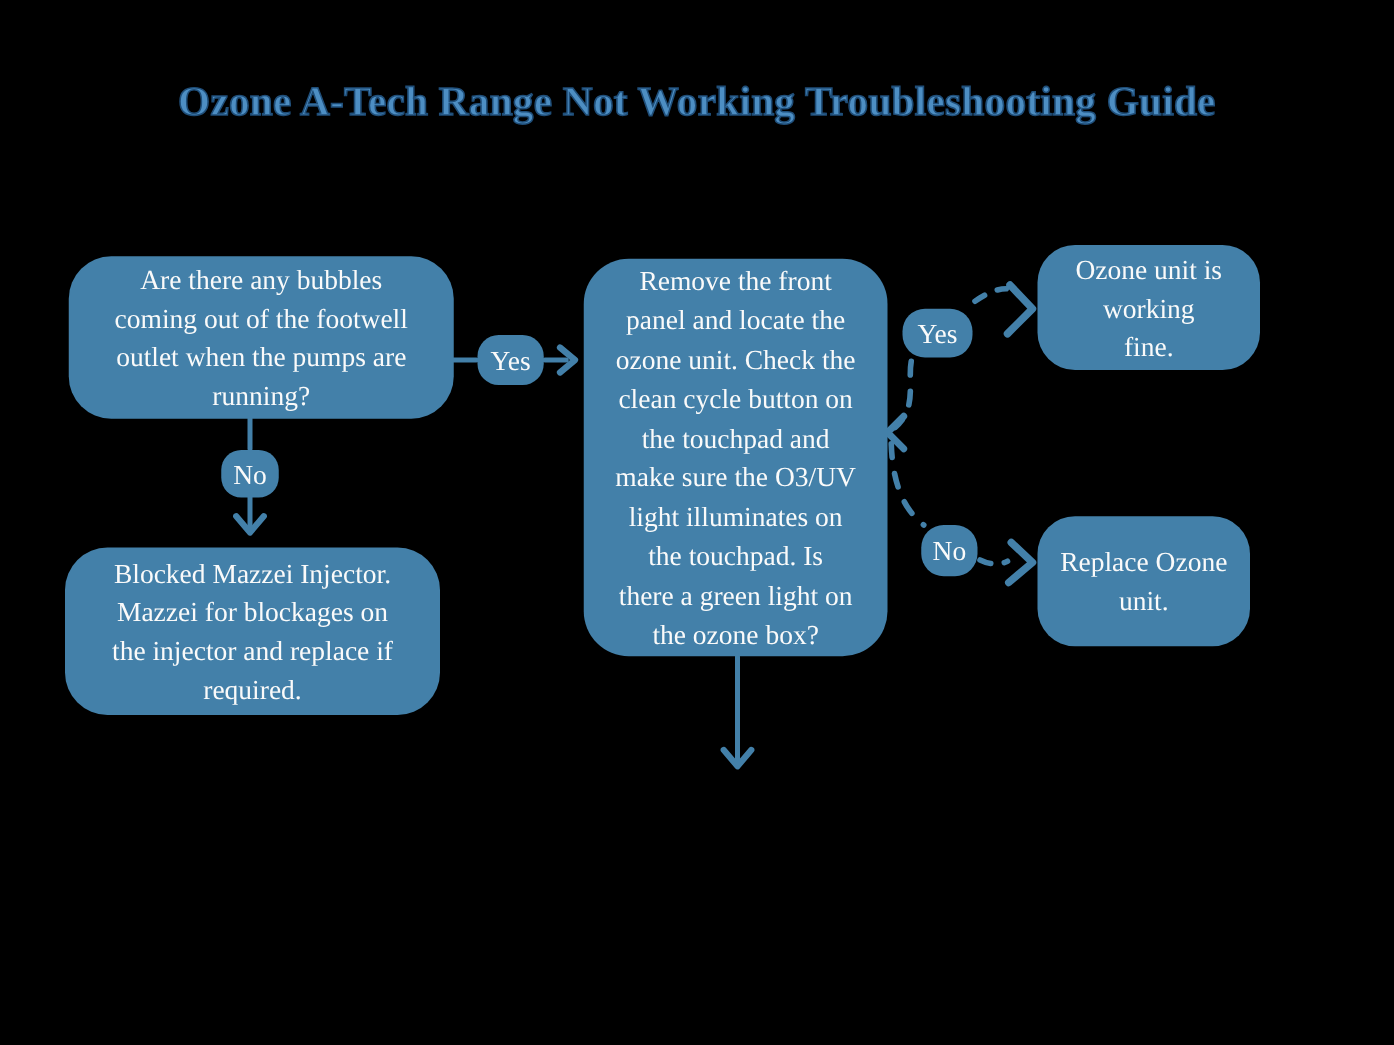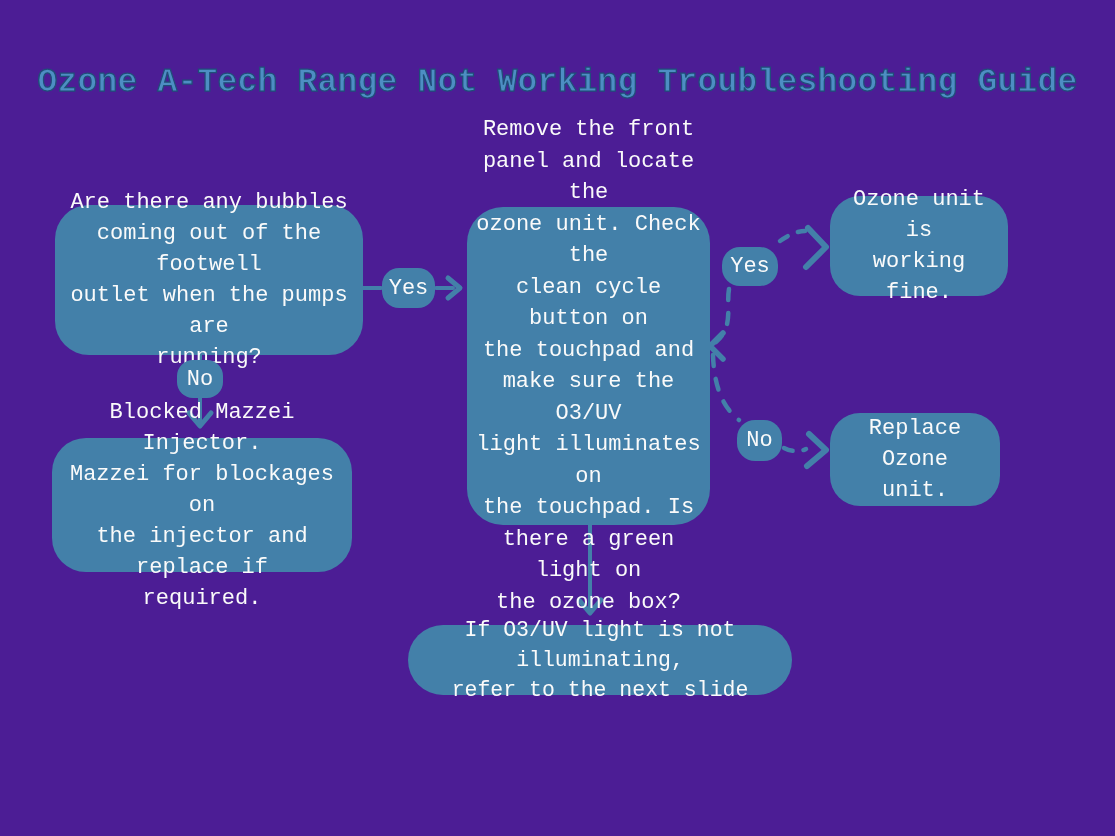--- a/index.html
+++ b/index.html
@@ -1,21 +1,21 @@
 <!DOCTYPE html>
 <html><head>
 <meta charset="utf-8">
 <style>
   html,body{margin:0;padding:0;}
   .stage{
     position:relative;
     width:1115px;height:836px;
-    background:#4c1d95;
+    background:#000000;
     overflow:hidden;
-    font-family:Liberation Mono, monospace;
+    font-family:Liberation Serif, serif;
   }
   .title{
     position:absolute;
     left:0; top:64px; width:100%;
     text-align:center;
     font-size:33px;
     font-weight:700;
     letter-spacing:0.2px;
     color:#4D8EC3;
     -webkit-text-stroke:1.25px #1F4E79;
@@ -27,25 +27,25 @@
     display:flex;
     align-items:center;
     justify-content:center;
     text-align:center;
     white-space:pre-line;
     font-size:22px;
     line-height:31px;
     box-sizing:border-box;
     padding:0 4px;
   }
-  .node-q1{left:55px;top:205px;width:308px;height:150px;border-radius:34px;}
+  .node-q1{left:55px;top:205px;width:308px;height:130px;border-radius:34px;}
   .node-mid{left:467px;top:207px;width:243px;height:318px;border-radius:36px;line-height:31.5px;}
   .node-blocked{left:52px;top:438px;width:300px;height:134px;border-radius:34px;}
   .node-fine{left:830px;top:196px;width:178px;height:100px;border-radius:30px;}
-  .node-replace{left:830px;top:413px;width:170px;height:93px;border-radius:30px;}
+  .node-replace{left:830px;top:413px;width:170px;height:104px;border-radius:30px;}
   .node-next{left:408px;top:625px;width:384px;height:70px;border-radius:35px;font-size:21.5px;line-height:30px;}
   .pill{padding:0;}
   .pill-yes-left{left:382px;top:268px;width:53px;height:40px;border-radius:17px;}
   .pill-no-left{left:177px;top:360px;width:46px;height:38px;border-radius:16px;}
   .pill-yes-right{left:722px;top:247px;width:56px;height:39px;border-radius:18px;}
   .pill-no-right{left:737px;top:420px;width:45px;height:41px;border-radius:18px;}
   .connector-layer{
     position:absolute;left:0;top:0;width:1115px;height:836px;
     pointer-events:none;
   }
@@ -104,21 +104,19 @@
 the ozone box?</div>
   <div class="node node-blocked">Blocked Mazzei Injector.
 Mazzei for blockages on
 the injector and replace if
 required.</div>
   <div class="node node-fine">Ozone unit is
 working
 fine.</div>
   <div class="node node-replace">Replace Ozone
 unit.</div>
-  <div class="node node-next">If O3/UV light is not illuminating,
-refer to the next slide</div>
 
   <div class="pill pill-yes-left">Yes</div>
   <div class="pill pill-no-left">No</div>
   <div class="pill pill-yes-right">Yes</div>
   <div class="pill pill-no-right">No</div>
 
 </div>
 
 </body></html>

